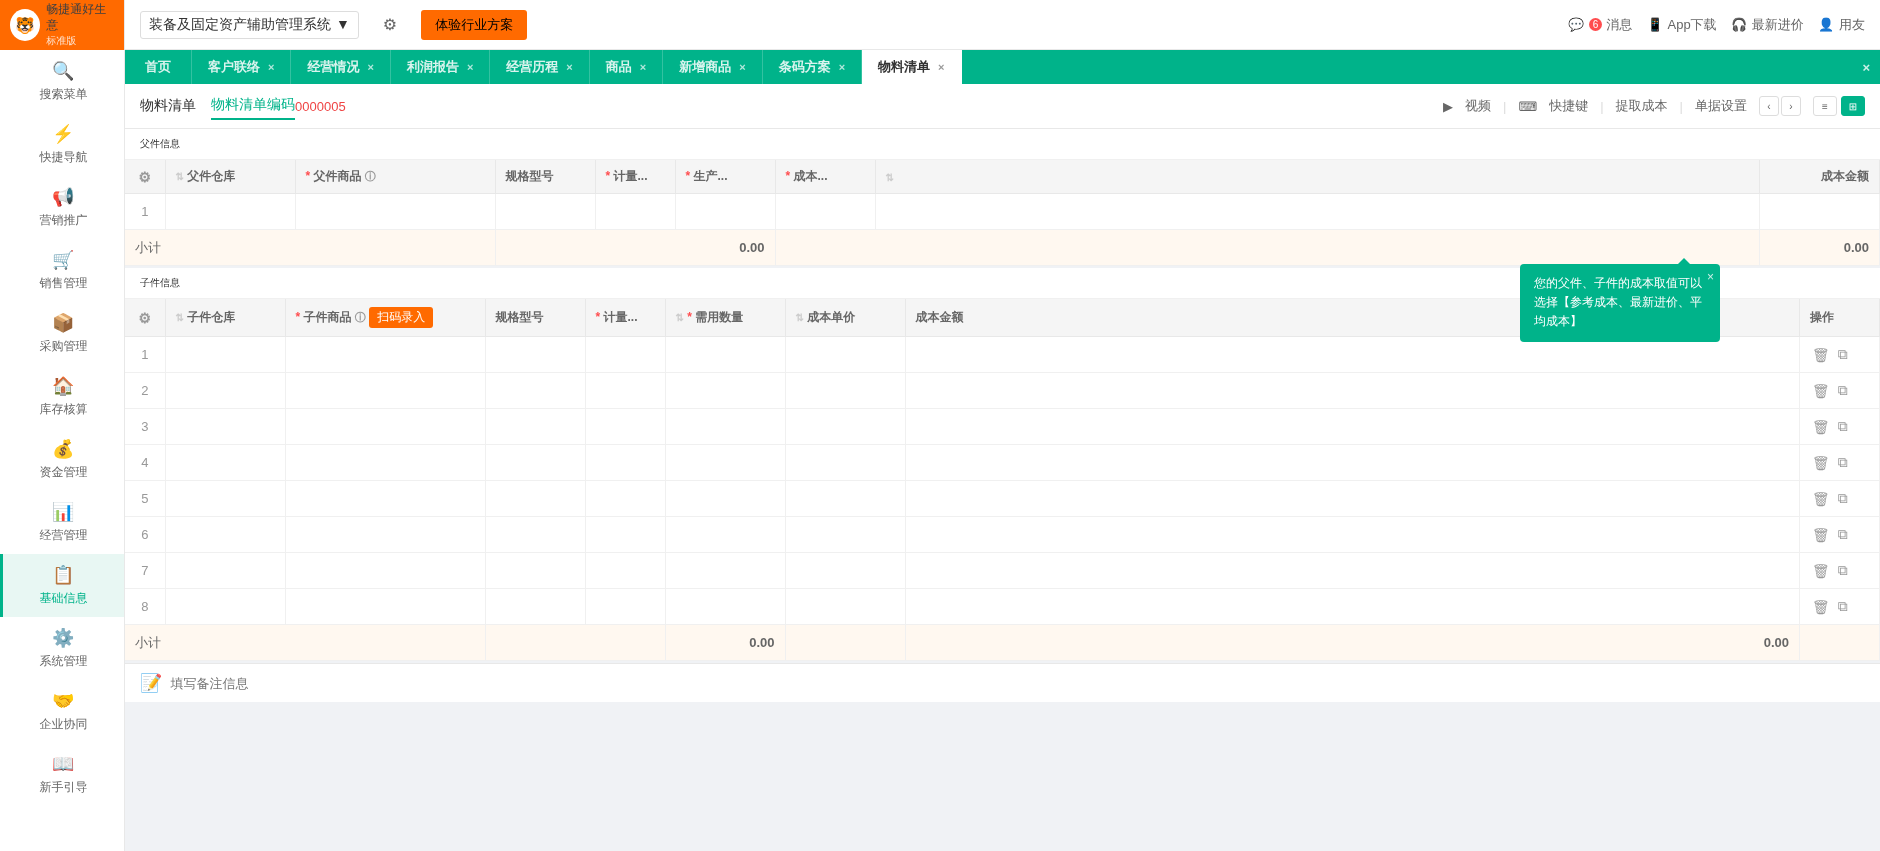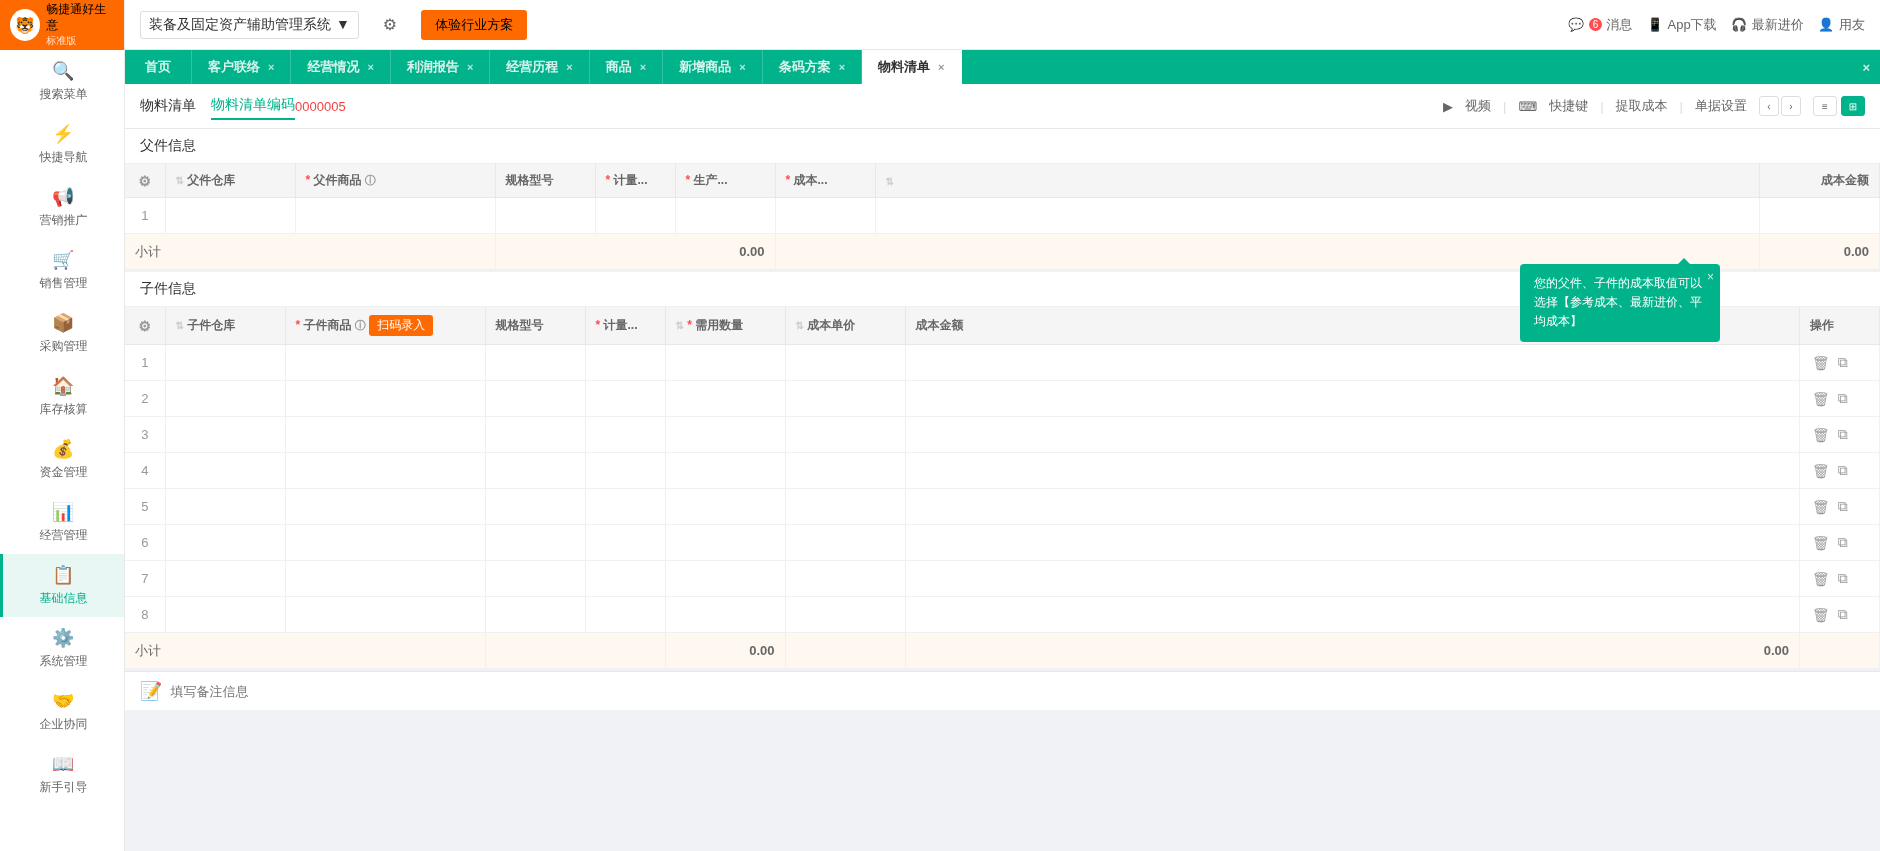--- a/index.html
+++ b/index.html
@@ -5,21 +5,21 @@
     * { box-sizing: border-box; margin: 0; padding: 0; }
     body { font-family: 'Microsoft YaHei', Arial, sans-serif; font-size: 13px; background: #f0f2f5; overflow: hidden; }
 
     
     .app-container { display: flex; height: 851px; width: 1880px; }
 
     
     .sidebar { width: 125px; background: #fff; display: flex; flex-direction: column; border-right: 1px solid #e8e8e8; flex-shrink: 0; }
     .sidebar-logo { background: #ff6a00; padding: 10px; display: flex; align-items: center; gap: 6px; height: 50px; }
     .sidebar-logo-icon { width: 32px; height: 32px; background: #fff; border-radius: 50%; display: flex; align-items: center; justify-content: center; font-size: 16px; color: #ff6a00; font-weight: bold; }
-    .sidebar-logo-text { color: #000000; font-size: 12px; line-height: 1.3; }
+    .sidebar-logo-text { color: #404040; font-size: 12px; line-height: 1.3; }
     .sidebar-logo-sub { color: rgba(255,255,255,0.8); font-size: 10px; }
     .sidebar-item { display: flex; flex-direction: column; align-items: center; padding: 10px 5px; cursor: pointer; color: #666; font-size: 12px; gap: 4px; border-left: 3px solid transparent; }
     .sidebar-item.active { color: #00b38a; background: #e8f7f3; border-left-color: #00b38a; }
     .sidebar-item-icon { font-size: 18px; }
 
     
     .main-content { flex: 1; display: flex; flex-direction: column; overflow: hidden; }
 
     
     .top-bar { height: 50px; background: #fff; display: flex; align-items: center; justify-content: space-between; padding: 0 15px; border-bottom: 1px solid #e8e8e8; }
@@ -47,21 +47,21 @@
     .sub-header-tab { font-size: 14px; color: #333; padding: 4px 0; cursor: pointer; }
     .sub-header-tab.active { color: #00b38a; border-bottom: 2px solid #00b38a; }
     .doc-number { display: flex; align-items: center; gap: 0; }
     .doc-number-value { color: #ef4444; font-size: 13px; }
     .sub-header-right { display: flex; align-items: center; gap: 12px; color: #666; font-size: 13px; }
     .nav-arrows { display: flex; align-items: center; gap: 2px; }
     .arrow-btn { width: 20px; height: 20px; border: 1px solid #ddd; border-radius: 3px; display: flex; align-items: center; justify-content: center; cursor: pointer; font-size: 10px; color: #666; background: #fff; }
 
     
     .section { background: #fff; margin-bottom: 2px; }
-    .section-header { padding: 8px 15px; font-size: 14px; font-weight: 500; color: #333; border-bottom: 1px solid #f0f0f0; }
+    .section-header { padding: 8px 15px; font-size: 10px; font-weight: 500; color: #333; border-bottom: 1px solid #f0f0f0; }
 
     
     .data-table { width: 100%; border-collapse: collapse; }
     .data-table th { background: #f5f5f5; padding: 8px 10px; text-align: left; font-size: 12px; color: #666; border-right: 1px solid #e8e8e8; border-bottom: 1px solid #e8e8e8; white-space: nowrap; }
     .data-table th .required { color: #ff4d4f; }
     .data-table td { padding: 6px 10px; border-right: 1px solid #f0f0f0; border-bottom: 1px solid #f0f0f0; height: 36px; font-size: 13px; color: #333; }
     .data-table .row-num { color: #999; text-align: center; width: 30px; }
     .table-subtotal { background: #fff8f0; }
     .table-subtotal td { color: #666; font-size: 13px; padding: 8px 10px; font-weight: 500; }
 

